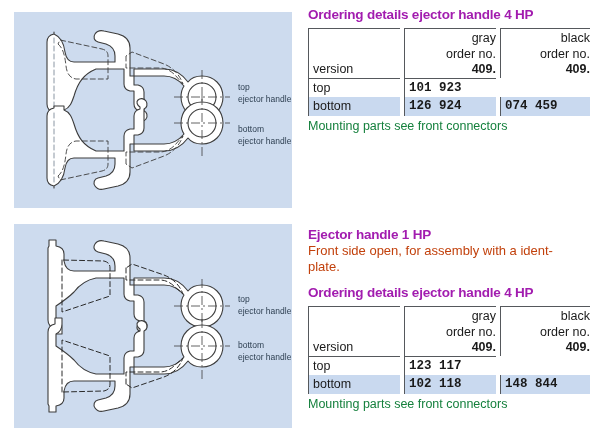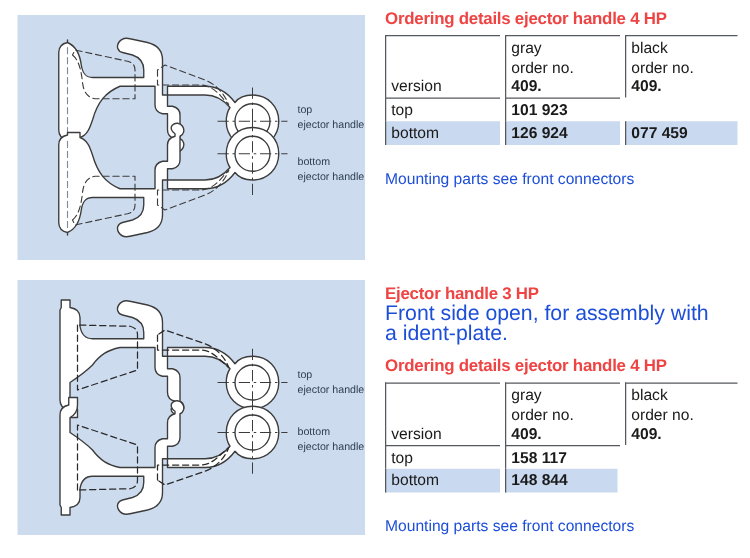--- a/index.html
+++ b/index.html
@@ -60,48 +60,49 @@
     width: 284px;
   }
   .section-top .content { top: 6px; }
   .section-bottom .content { top: 10px; }
 
   .heading {
     font-size: 13.5px;
     font-weight: bold;
     line-height: 17px;
     letter-spacing: -0.2px;
-    color: #ef4444;
+    color: #a21caf;
     white-space: nowrap;
     margin: 0;
   }
   .subtitle {
-    font-size: 17px;
+    font-size: 13px;
     line-height: 15.5px;
-    color: #1d4ed8;
+    color: #c2410c;
     margin: 0;
     max-width: 270px;
   }
   .spacer-10 { height: 10px; }
 
   
   .order-table {
     position: relative;
     width: 282px;
     margin-top: 5px;
   }
   .table-row {
     display: flex;
     align-items: stretch;
   }
   .col {
     position: relative;
     box-sizing: border-box;
     border-left: 1.5px solid #55585c;
     padding-left: 4px;
+    text-align: right;
   }
   .col.c1 { width: 92px; margin-right: 4px; }
   .col.c2 { width: 92px; margin-right: 4px; }
   .col.c3 { width: 90px; }
 
   .header-row .col {
     border-top: 1.5px solid #55585c;
     height: 50px;
     padding-top: 2px;
   }
@@ -124,27 +125,27 @@
     height: 19px;
     display: flex;
     align-items: center;
     font-size: 12.5px;
     line-height: 15px;
   }
   .data-row.row-2 .col {
     border-top: none;
     background: #c9d9ef;
   }
-  .data-row .col.value { font-weight: bold; }
+  .data-row .col.value { font-weight: bold; font-family: Liberation Mono, monospace; }
 
   .note {
     font-size: 12.5px;
     line-height: 16px;
-    color: #1d4ed8;
-    margin-top: 19px;
+    color: #15803d;
+    margin-top: 2px;
   }
 </style>
 </head>
 <body>
 
 <div class="page">
 
   <div class="section section-top">
 
     <div class="figure-panel">
@@ -242,21 +243,21 @@
         </div>
 
         <div class="data-rows">
           <div class="table-row data-row row-1">
             <div class="col c1">top</div>
             <div class="col c2 value">101 923</div>
           </div>
           <div class="table-row data-row row-2">
             <div class="col c1">bottom</div>
             <div class="col c2 value">126 924</div>
-            <div class="col c3 value">077 459</div>
+            <div class="col c3 value">074 459</div>
           </div>
         </div>
       </div>
 
       <div class="note">Mounting parts see front connectors</div>
     </div>
   </div>
 
   <div class="section section-bottom">
 
@@ -322,21 +323,21 @@
         </g>
 
         <text x="224" y="78" font-family="Liberation Sans, sans-serif" font-size="8.5" fill="#2c3e50">top</text>
         <text x="224" y="90" font-family="Liberation Sans, sans-serif" font-size="8.5" fill="#2c3e50">ejector handle</text>
         <text x="224" y="124" font-family="Liberation Sans, sans-serif" font-size="8.5" fill="#2c3e50">bottom</text>
         <text x="224" y="136" font-family="Liberation Sans, sans-serif" font-size="8.5" fill="#2c3e50">ejector handle</text>
       </svg>
     </div>
 
     <div class="content">
-      <div class="heading">Ejector handle 3 HP</div>
+      <div class="heading">Ejector handle 1 HP</div>
       <div class="subtitle">Front side open, for assembly with a ident-plate.</div>
       <div class="spacer-10"></div>
       <div class="heading">Ordering details ejector handle 4 HP</div>
 
       <div class="order-table">
         <div class="table-row header-row">
           <div class="col c1">
             <div class="lines"><span>version</span></div>
           </div>
           <div class="col c2">
@@ -351,24 +352,25 @@
               <div>black</div>
               <div>order no.</div>
               <div class="bold-code">409.</div>
             </div>
           </div>
         </div>
 
         <div class="data-rows">
           <div class="table-row data-row row-1">
             <div class="col c1">top</div>
-            <div class="col c2 value">158 117</div>
+            <div class="col c2 value">123 117</div>
           </div>
           <div class="table-row data-row row-2">
             <div class="col c1">bottom</div>
+            <div class="col c2 value">102 118</div>
             <div class="col c3 value">148 844</div>
           </div>
         </div>
       </div>
 
       <div class="note">Mounting parts see front connectors</div>
     </div>
   </div>
 
 </div>

